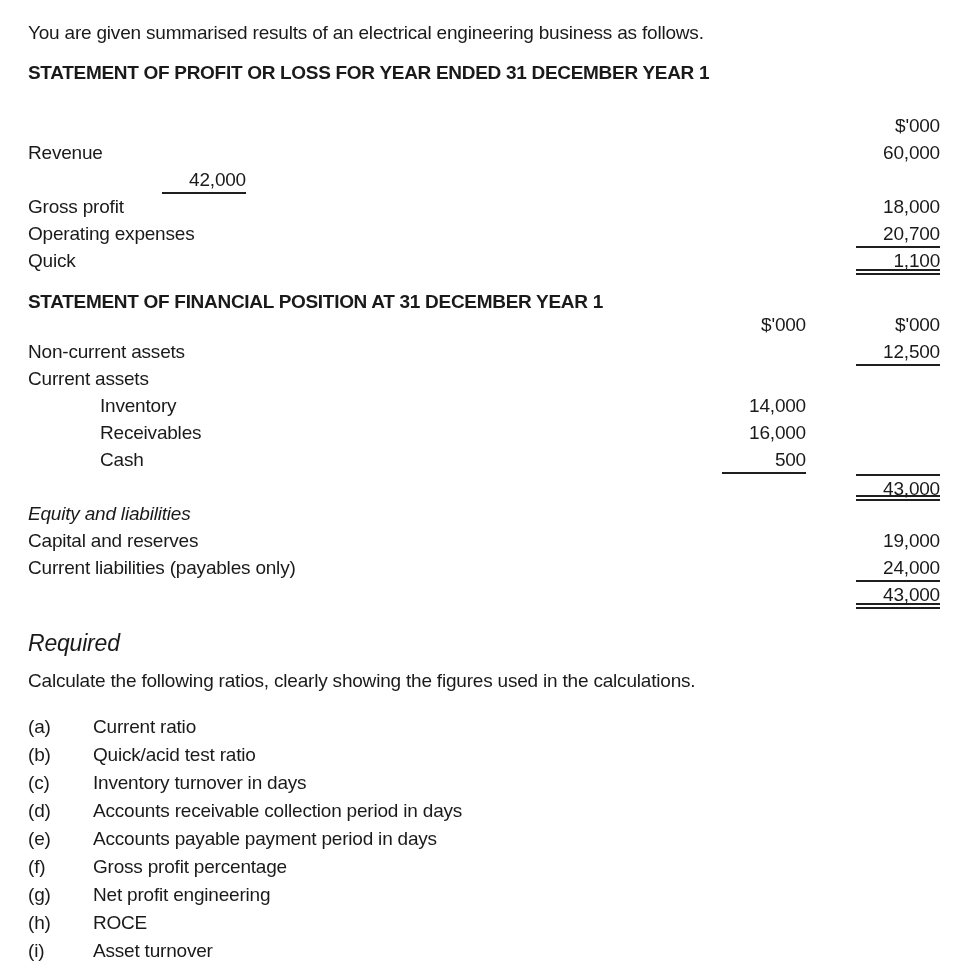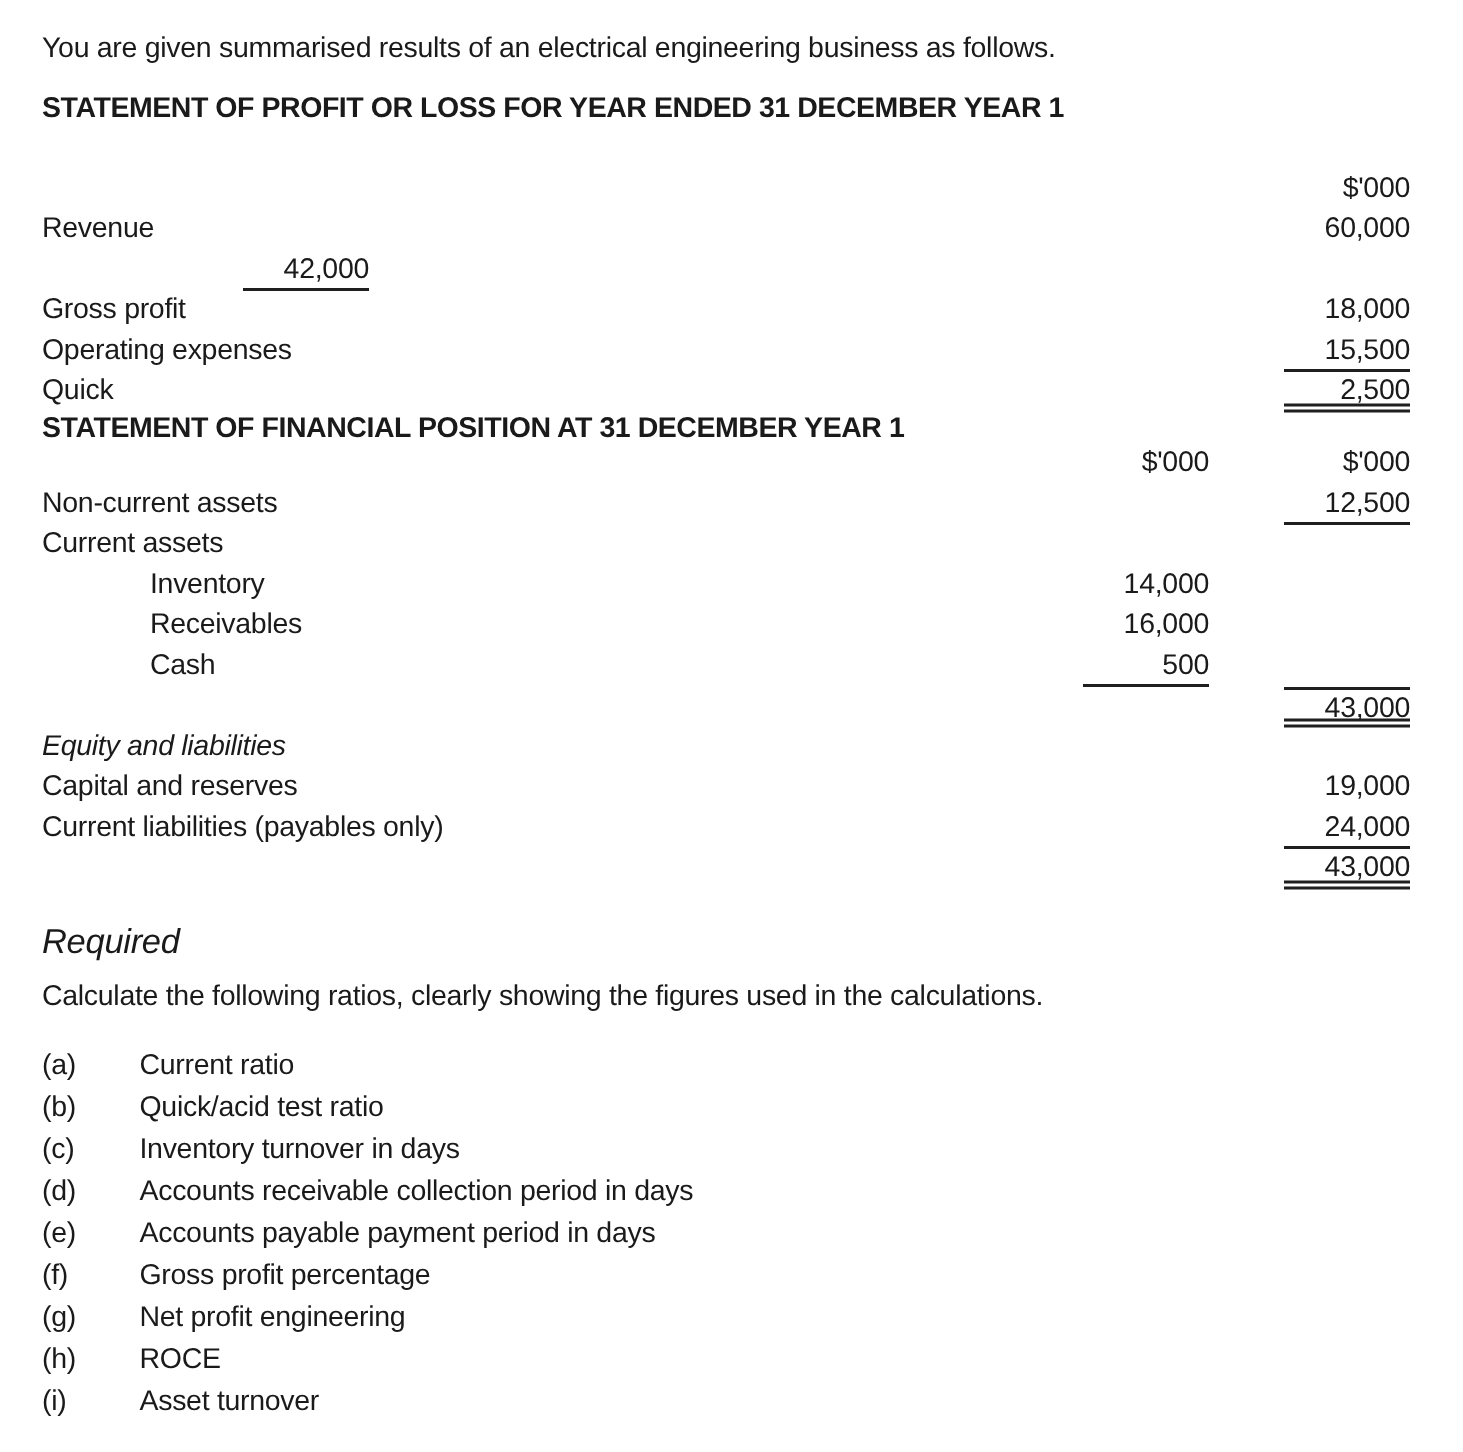--- a/index.html
+++ b/index.html
@@ -23,21 +23,21 @@
     margin-bottom: 19px;
   }
   .stmt-title {
     font-size: 19px;
     font-weight: bold;
     letter-spacing: -0.3px;
     line-height: 21px;
   }
   .fin-table { width: 100%; }
   .pl-table { margin-top: 30px; }
-  .sofp-title { }
+  .sofp-title { margin-top: 16px; }
   .frow {
     display: flex;
     align-items: stretch;
     height: 27px;
     line-height: 26px;
     font-size: 19px;
     letter-spacing: -0.2px;
   }
   .flabel { flex: 1; }
   .flabel.indent { padding-left: 72px; }
@@ -99,26 +99,26 @@
       <span class="amt c2 u-single">42,000</span>
     </div>
     <div class="frow">
       <span class="flabel">Gross profit</span>
       <span class="amt c1"></span>
       <span class="amt c2">18,000</span>
     </div>
     <div class="frow">
       <span class="flabel">Operating expenses</span>
       <span class="amt c1"></span>
-      <span class="amt c2 u-single">15,500</span>
+      <span class="amt c2 u-single">20,700</span>
     </div>
     <div class="frow">
       <span class="flabel">Quick</span>
       <span class="amt c1"></span>
-      <span class="amt c2 u-double">2,500</span>
+      <span class="amt c2 u-double">1,100</span>
     </div>
   </div>
 
   <div class="stmt-title sofp-title">STATEMENT OF FINANCIAL POSITION AT 31 DECEMBER YEAR 1</div>
 
   <div class="fin-table">
     <div class="frow">
       <span class="flabel"></span>
       <span class="amt c1">$'000</span>
       <span class="amt c2">$'000</span>

